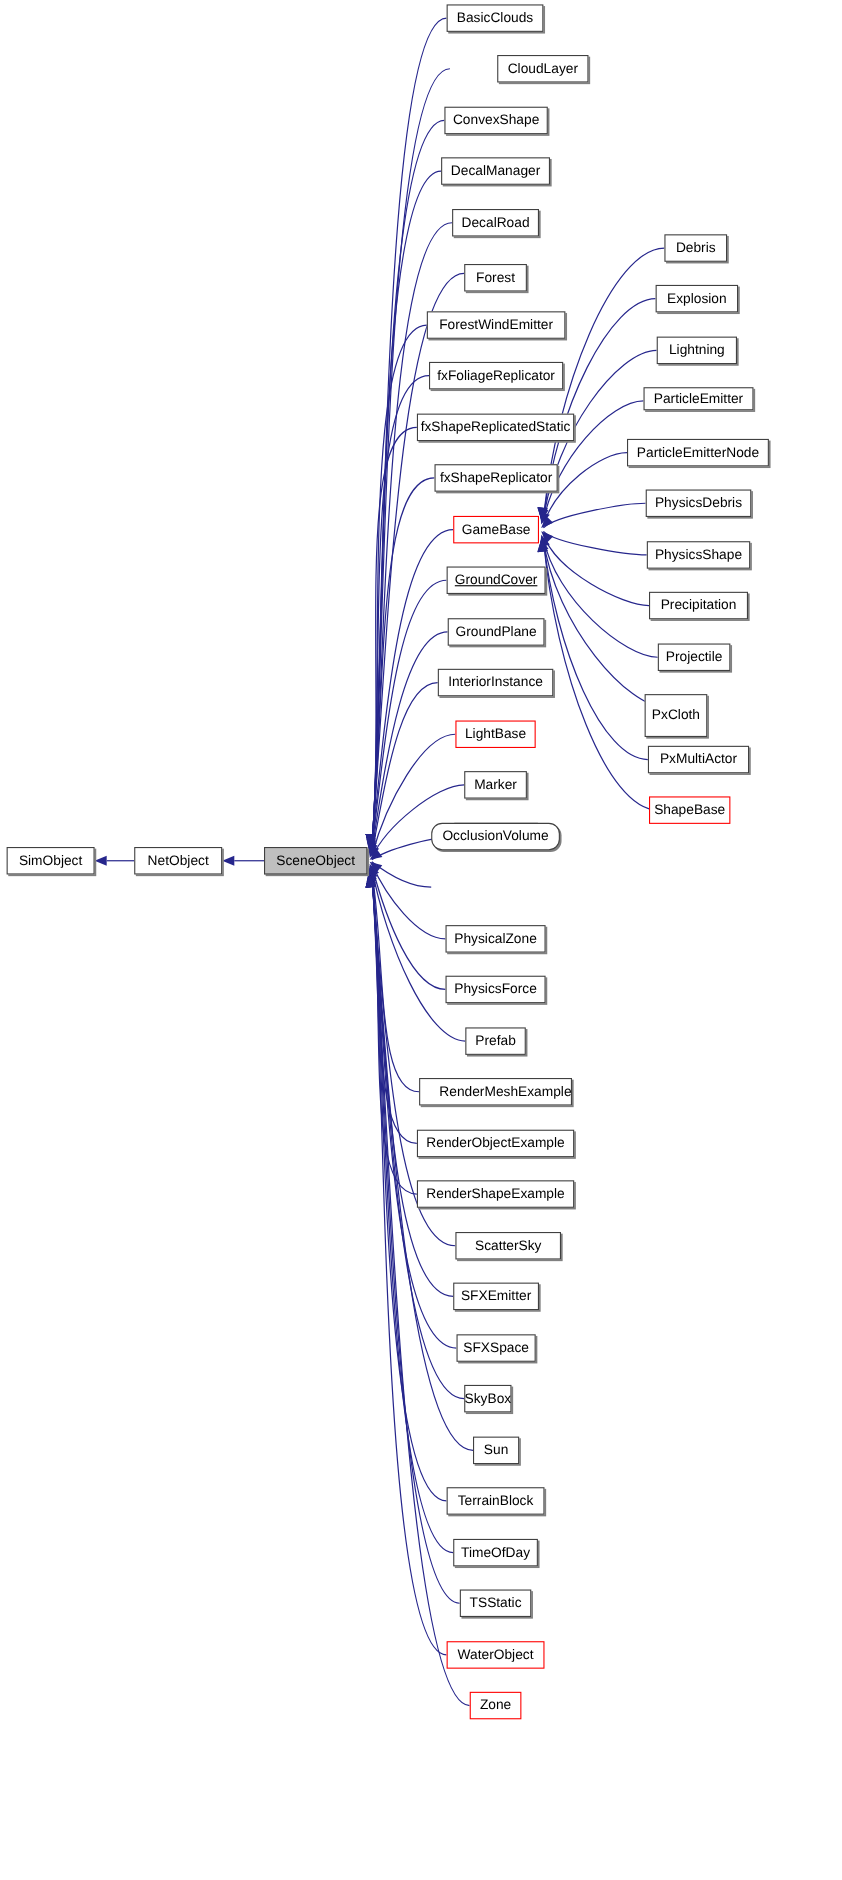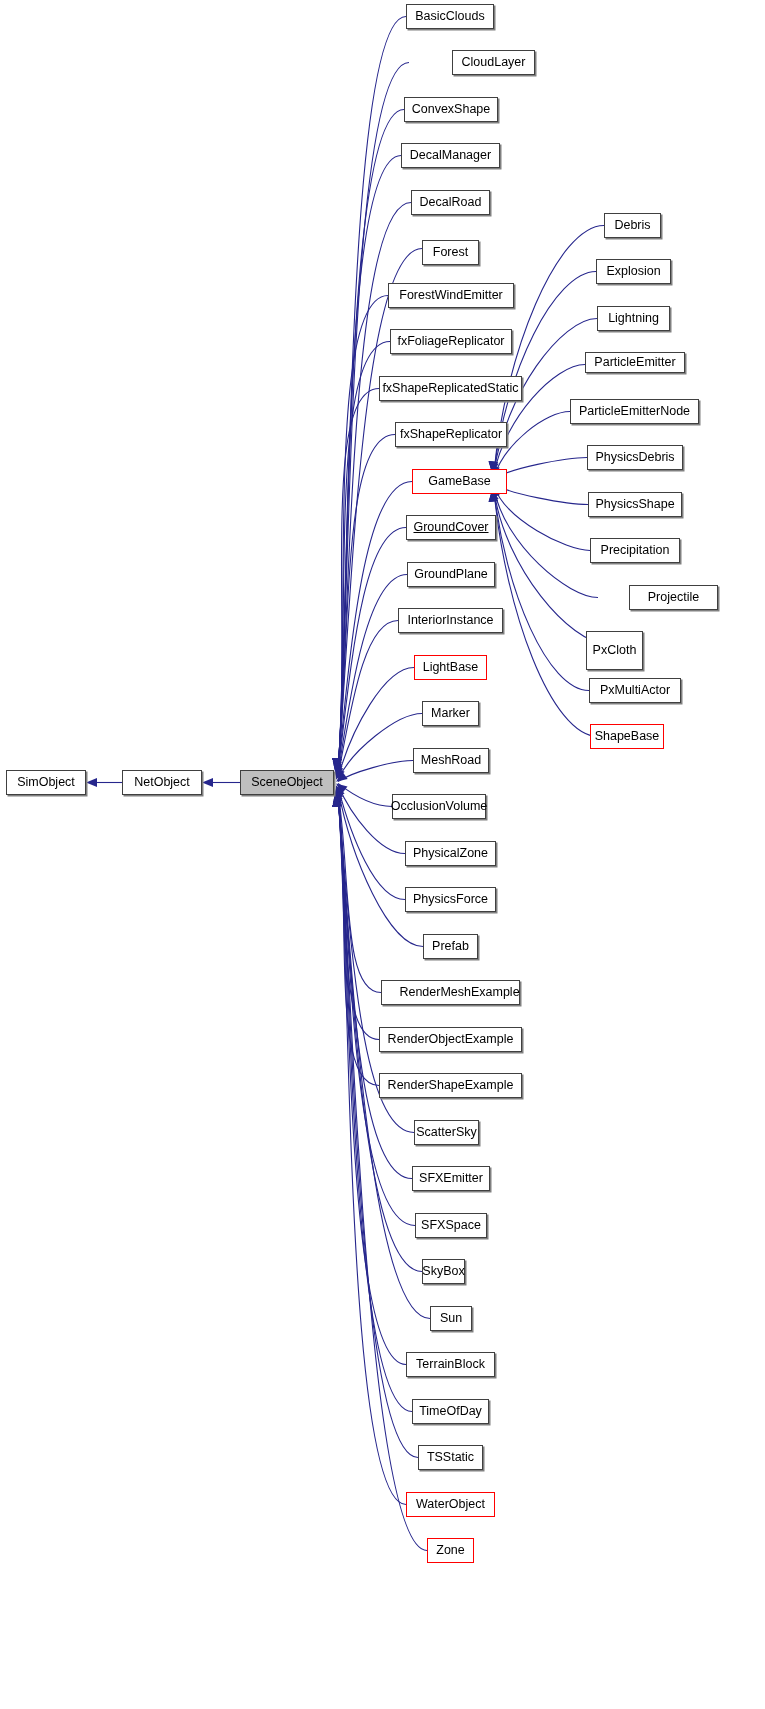--- a/index.html
+++ b/index.html
@@ -135,51 +135,51 @@
       <div class="node" style="left: 406px; top: 4px; width: 88px; height: 25px;">BasicClouds</div>
       <div class="node" style="left: 409px; top: 50px; width: 83px; height: 25px; margin-left: 43px;">CloudLayer</div>
       <div class="node" style="left: 404px; top: 97px; width: 94px; height: 25px;">ConvexShape</div>
       <div class="node" style="left: 401px; top: 143px; width: 99px; height: 25px;">DecalManager</div>
       <div class="node" style="left: 411px; top: 190px; width: 79px; height: 25px;">DecalRoad</div>
       <div class="node" style="left: 422px; top: 240px; width: 57px; height: 25px;">Forest</div>
       <div class="node" style="left: 388px; top: 283px; width: 126px; height: 25px;">ForestWindEmitter</div>
       <div class="node" style="left: 390px; top: 329px; width: 122px; height: 25px;">fxFoliageReplicator</div>
       <div class="node" style="left: 379px; top: 376px; width: 143px; height: 25px;">fxShapeReplicatedStatic</div>
       <div class="node" style="left: 395px; top: 422px; width: 112px; height: 25px;">fxShapeReplicator</div>
-      <div class="node red" style="left: 412px; top: 469px; width: 95px; height: 25px;">GameBase</div>
+      <div class="node red" style="left: 412px; top: 469px; width: 78px; height: 25px;">GameBase</div>
       <div class="node" style="left: 406px; top: 515px; width: 90px; height: 25px; text-decoration: underline;">GroundCover</div>
       <div class="node" style="left: 407px; top: 562px; width: 88px; height: 25px;">GroundPlane</div>
       <div class="node" style="left: 398px; top: 608px; width: 105px; height: 25px;">InteriorInstance</div>
       <div class="node red" style="left: 414px; top: 655px; width: 73px; height: 25px;">LightBase</div>
       <div class="node" style="left: 422px; top: 701px; width: 57px; height: 25px;">Marker</div>
       <div class="node" style="left: 413px; top: 748px; width: 76px; height: 25px;">MeshRoad</div>
-      <div class="node" style="left: 392px; top: 794px; width: 94px; height: 25px;">OcclusionVolume</div>
+      <div class="node" style="left: 392px; top: 748px; width: 117px; height: 25px; border-radius: 10px;">OcclusionVolume</div>
       <div class="node" style="left: 405px; top: 841px; width: 91px; height: 25px;">PhysicalZone</div>
       <div class="node" style="left: 405px; top: 887px; width: 91px; height: 25px;">PhysicsForce</div>
       <div class="node" style="left: 423px; top: 934px; width: 55px; height: 25px;">Prefab</div>
       <div class="node" style="left: 381px; top: 980px; width: 139px; height: 25px; padding-left: 18px;">RenderMeshExample</div>
       <div class="node" style="left: 379px; top: 1027px; width: 143px; height: 25px;">RenderObjectExample</div>
       <div class="node" style="left: 379px; top: 1073px; width: 143px; height: 25px;">RenderShapeExample</div>
-      <div class="node" style="left: 414px; top: 1120px; width: 65px; height: 25px;">ScatterSky</div>
+      <div class="node" style="left: 414px; top: 1120px; width: 96px; height: 25px;">ScatterSky</div>
       <div class="node" style="left: 412px; top: 1166px; width: 78px; height: 25px;">SFXEmitter</div>
       <div class="node" style="left: 415px; top: 1213px; width: 72px; height: 25px;">SFXSpace</div>
       <div class="node" style="left: 422px; top: 1259px; width: 43px; height: 25px;">SkyBox</div>
       <div class="node" style="left: 430px; top: 1306px; width: 42px; height: 25px;">Sun</div>
       <div class="node" style="left: 406px; top: 1352px; width: 89px; height: 25px;">TerrainBlock</div>
       <div class="node" style="left: 412px; top: 1399px; width: 77px; height: 25px;">TimeOfDay</div>
       <div class="node" style="left: 418px; top: 1445px; width: 65px; height: 25px;">TSStatic</div>
       <div class="node red" style="left: 406px; top: 1492px; width: 89px; height: 25px;">WaterObject</div>
       <div class="node red" style="left: 427px; top: 1538px; width: 47px; height: 25px;">Zone</div>
       <div class="node" style="left: 604px; top: 213px; width: 57px; height: 25px;">Debris</div>
       <div class="node" style="left: 596px; top: 259px; width: 75px; height: 25px;">Explosion</div>
       <div class="node" style="left: 597px; top: 306px; width: 73px; height: 25px;">Lightning</div>
       <div class="node" style="left: 585px; top: 352px; width: 100px; height: 21px;">ParticleEmitter</div>
       <div class="node" style="left: 570px; top: 399px; width: 129px; height: 25px;">ParticleEmitterNode</div>
       <div class="node" style="left: 587px; top: 445px; width: 96px; height: 25px;">PhysicsDebris</div>
       <div class="node" style="left: 588px; top: 492px; width: 94px; height: 25px;">PhysicsShape</div>
       <div class="node" style="left: 590px; top: 538px; width: 90px; height: 25px;">Precipitation</div>
-      <div class="node" style="left: 629px; top: 585px; width: 89px; height: 25px;">Projectile</div>
+      <div class="node" style="left: 598px; top: 585px; width: 66px; height: 25px;">Projectile</div>
       <div class="node" style="left: 586px; top: 631px; width: 57px; height: 39px;">PxCloth</div>
       <div class="node" style="left: 589px; top: 678px; width: 92px; height: 25px;">PxMultiActor</div>
       <div class="node red" style="left: 590px; top: 724px; width: 74px; height: 25px;">ShapeBase</div>
     </div>
 
 </div>
 
 </body></html>

